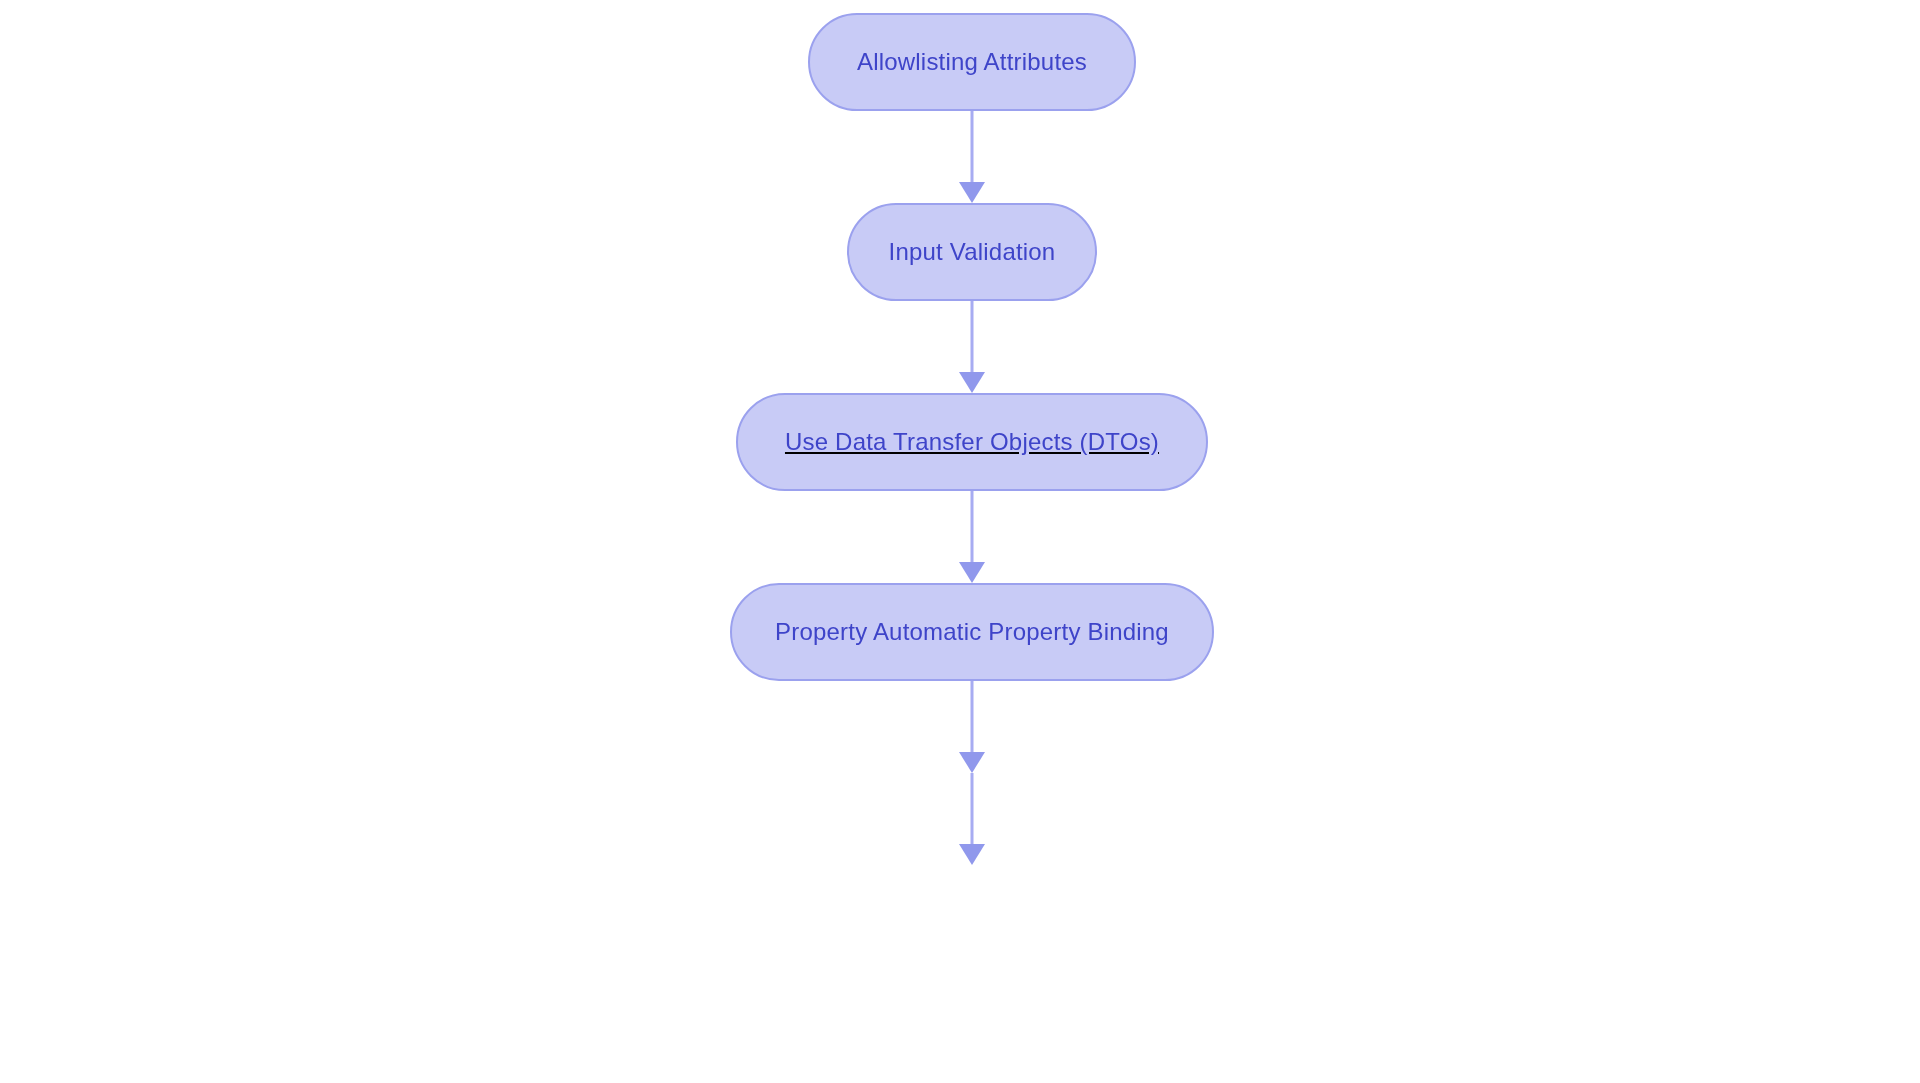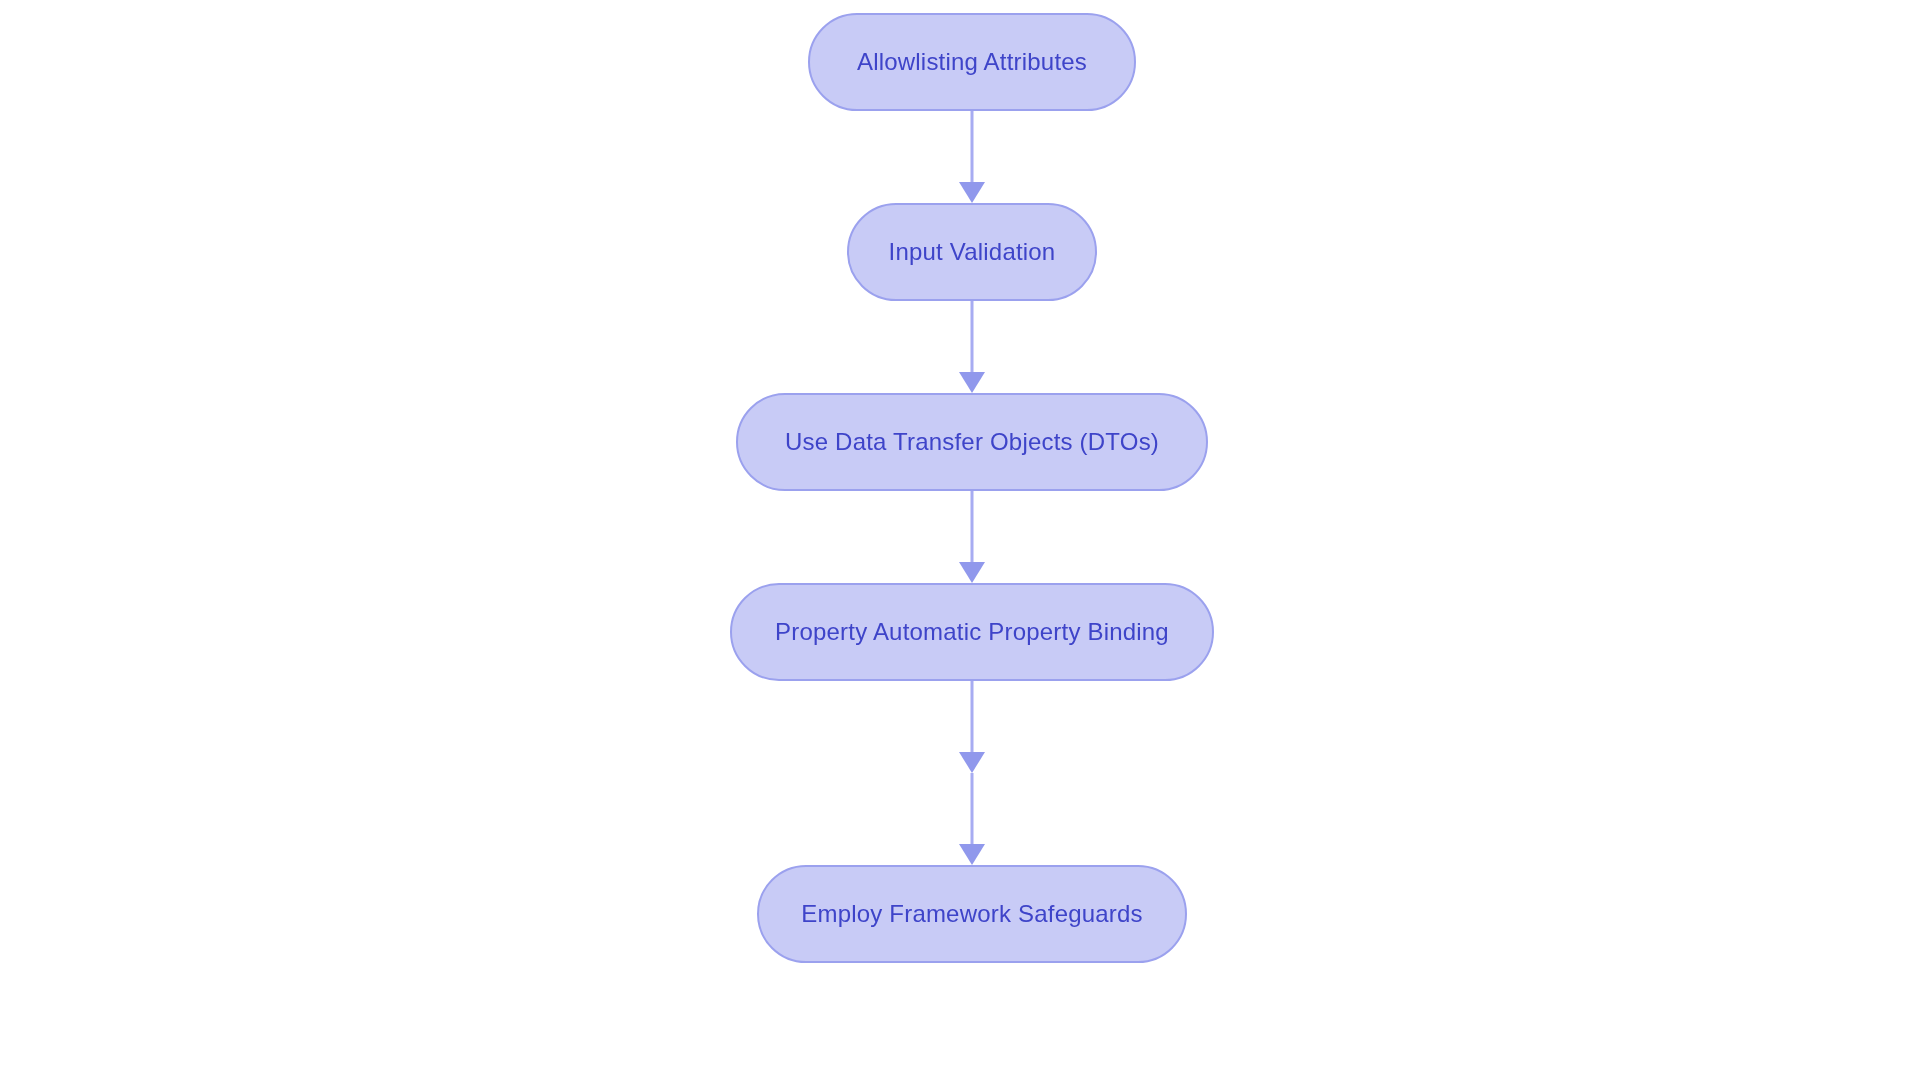--- a/index.html
+++ b/index.html
@@ -82,35 +82,32 @@
     <div class="arrow-line"></div>
     <div class="arrow-head"></div>
   </div>
       <div class="node" style="width: 250px;">
     <span class="node-label">Input Validation</span>
   </div>
       <div class="arrow">
     <div class="arrow-line"></div>
     <div class="arrow-head"></div>
   </div>
-      <div class="node" style="width: 472px;">
+      <div class="node" style="width: 472px; text-decoration: underline;">
     <span class="node-label">Use Data Transfer Objects (DTOs)</span>
   </div>
       <div class="arrow">
     <div class="arrow-line"></div>
     <div class="arrow-head"></div>
   </div>
       <div class="node" style="width: 484px;">
     <span class="node-label">Property Automatic Property Binding</span>
   </div>
       <div class="arrow">
     <div class="arrow-line"></div>
     <div class="arrow-head"></div>
   </div>
       <div class="arrow">
     <div class="arrow-line"></div>
     <div class="arrow-head"></div>
   </div>
-      <div class="node" style="width: 430px;">
-    <span class="node-label">Employ Framework Safeguards</span>
-  </div>
     </div>
 </div>
 
 </body></html>

